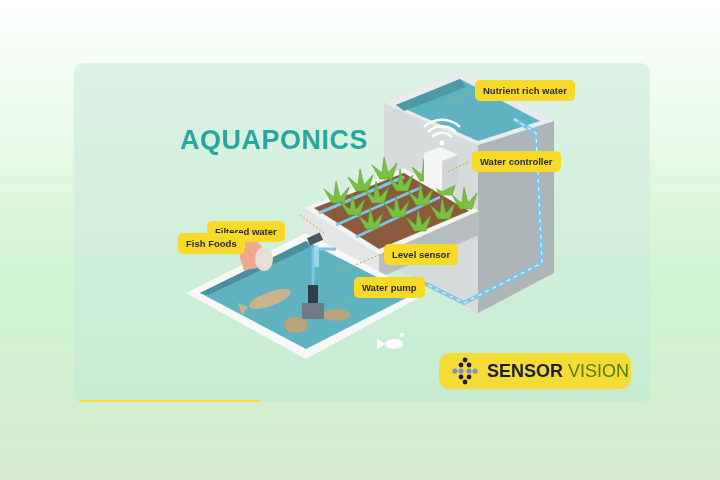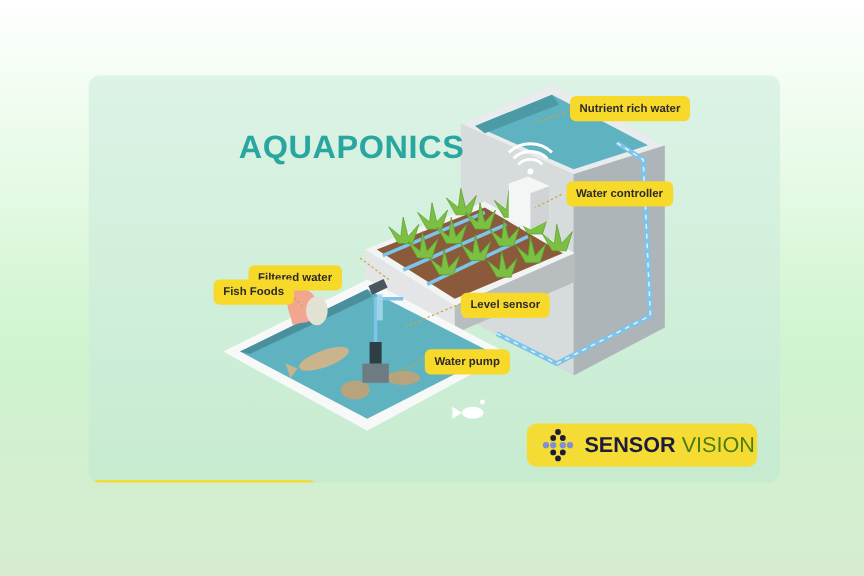--- a/index.html
+++ b/index.html
@@ -9,34 +9,34 @@
     background: linear-gradient(180deg, #ffffff 0%, #eefcee 20%, #cff4cf 60%, #d6ebd0 100%);
     position: relative;
   }
   .card {
     position: absolute; left: 74px; top: 63px; width: 576px; height: 339px;
     background: linear-gradient(180deg, #dcf3e6 0%, #c6ebcf 100%);
     border-radius: 9px;
     overflow: hidden;
   }
   .title {
-    position: absolute; left: 106px; top: 45px;
-    font-size: 27px; font-weight: bold; color: #2aa6a0; letter-spacing: 0.5px; margin-left: 19px;
+    position: absolute; left: 106px; top: 62px;
+    font-size: 27px; font-weight: bold; color: #2aa6a0; letter-spacing: 0.5px;
   }
   .label {
     position: absolute; background: #f7d92a; color: #2b2b2b;
     font-size: 9.5px; font-weight: bold; padding: 5px 8px; border-radius: 5px;
     white-space: nowrap;
   }
   .brand {
     position: absolute; background: #f4dc35; border-radius: 8px;
     display: flex; align-items: center; height: 36px;
   }
   .brand-left { left: -1px; top: 290px; width: 192px; padding-left: 18px; margin-top: 47px; }
-  .brand-right { left: 365px; top: 290px; width: 192px; padding-left: 12px; }
+  .brand-right { left: 365px; top: 290px; width: 192px; padding-left: 12px; border-radius: 11px; }
   .sa-logo { font-family: "DejaVu Serif", serif; font-weight: bold; font-style: italic; font-size: 22px; color: #5669c4; margin-right: 8px; letter-spacing: -1px; }
   .wemake { font-size: 19px; color: #1c1c1c; }
   .sv-strong { font-size: 18px; font-weight: bold; color: #1b1b3d; margin-left: 8px; }
   .sv-light { font-size: 18px; color: #4d7c0f; margin-left: 5px; }
   svg.scene { position: absolute; left: 0; top: 0; }
 </style>
 </head>
 <body>
 
 <div class="card">
@@ -129,21 +129,21 @@
     </g>
   </svg>
 
   <div class="title">AQUAPONICS</div>
 
   <div class="label" style="left:398px; top:88px;">Water controller</div>
   <div class="label" style="left:401px; top:17px;">Nutrient rich water</div>
   <div class="label" style="left:133px; top:158px;">Filtered water</div>
   <div class="label" style="left:104px; top:170px;">Fish Foods</div>
   <div class="label" style="left:310px; top:181px;">Level sensor</div>
-  <div class="label" style="left:280px; top:228px;">Water pump</div>
+  <div class="label" style="left:280px; top:214px;">Water pump</div>
 
   <div class="brand brand-left">
     <span class="sa-logo">sa</span>
   </div>
 
   <div class="brand brand-right">
     <svg width="28" height="28" viewBox="0 0 28 28">
       <circle cx="14" cy="3" r="2.4" fill="#1b1b3d"></circle>
       <circle cx="10" cy="8" r="2.4" fill="#1b1b3d"></circle>
       <circle cx="18" cy="8" r="2.4" fill="#1b1b3d"></circle>

